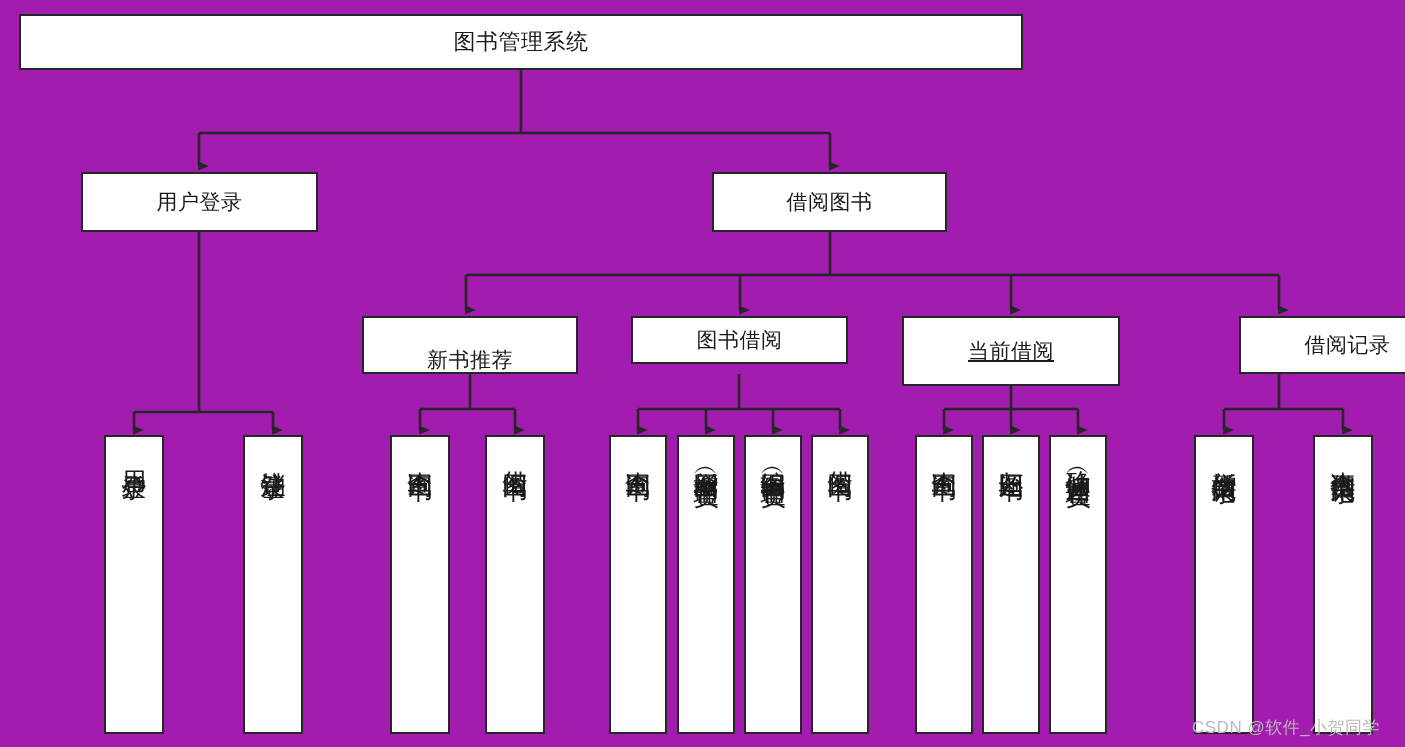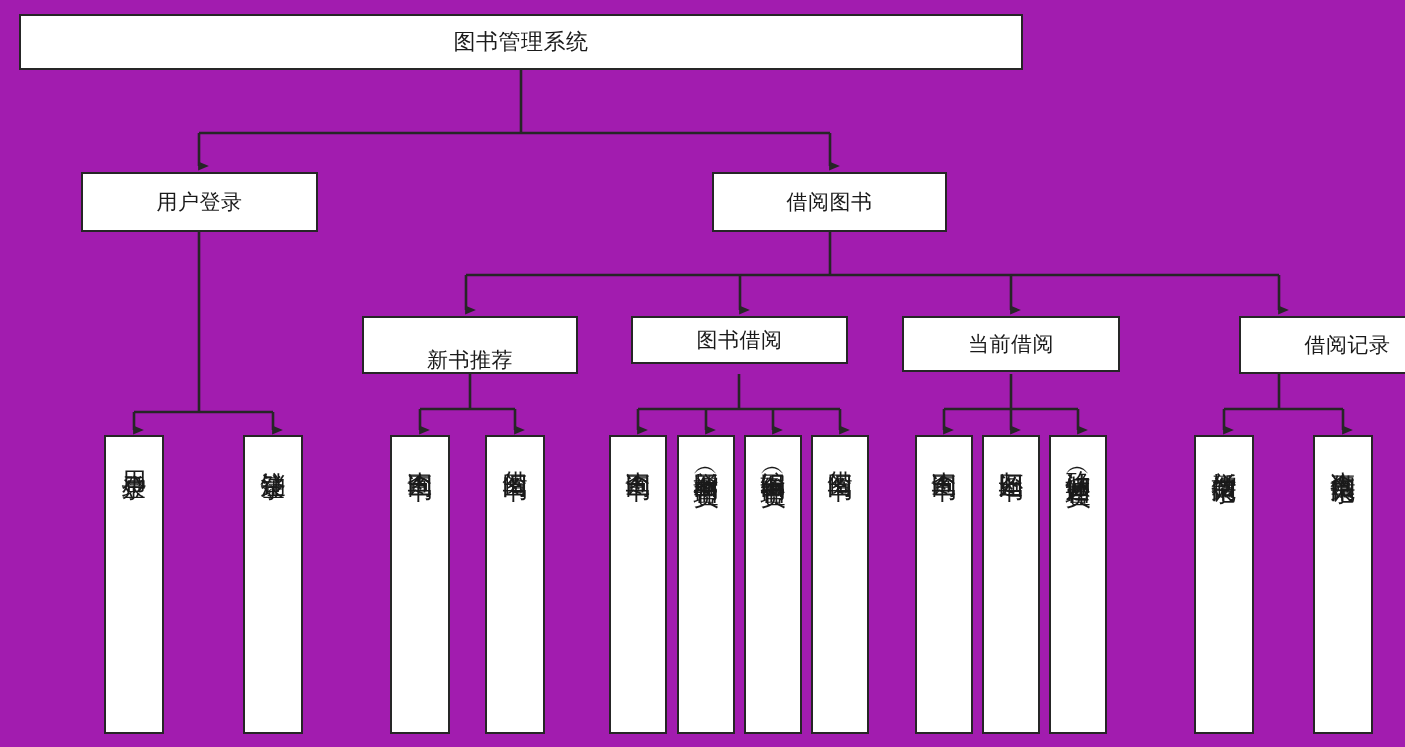--- a/index.html
+++ b/index.html
@@ -131,21 +131,21 @@
   <div class="node horiz" style="left:712px; top:172px; width:235px; height:60px;">
     <span class="label">借阅图书</span>
   </div>
 
   <div class="node horiz" style="left:362px; top:316px; width:216px; height:58px;align-items:flex-end;">
     <span class="label">新书推荐</span>
   </div>
   <div class="node horiz" style="left:631px; top:316px; width:217px; height:48px;">
     <span class="label">图书借阅</span>
   </div>
-  <div class="node horiz" style="left:902px; top:316px; width:218px; height:56px;">
+  <div class="node horiz" style="left:902px; top:316px; width:218px; height:70px;text-decoration:underline;">
     <span class="label">当前借阅</span>
   </div>
   <div class="node horiz" style="left:1239px; top:316px; width:217px; height:58px;">
     <span class="label">借阅记录</span>
   </div>
 
   <div class="node vert" style="left:104px; top:435px; width:60px; height:299px;">
     <span class="label">用户登录</span>
   </div>
   <div class="node vert" style="left:243px; top:435px; width:60px; height:299px;">
@@ -178,14 +178,15 @@
   <div class="node vert" style="left:1049px; top:435px; width:58px; height:299px;">
     <span class="label">确认归还（管理员）</span>
   </div>
   <div class="node vert" style="left:1194px; top:435px; width:60px; height:299px;">
     <span class="label">新增借阅记录</span>
   </div>
   <div class="node vert" style="left:1313px; top:435px; width:60px; height:299px;">
     <span class="label">查询借阅记录</span>
   </div>
 
+  <div class="watermark" style="left:1192px; top:716px;">CSDN @软件_小贺同学</div>
 
 </div>
 
 </body></html>

